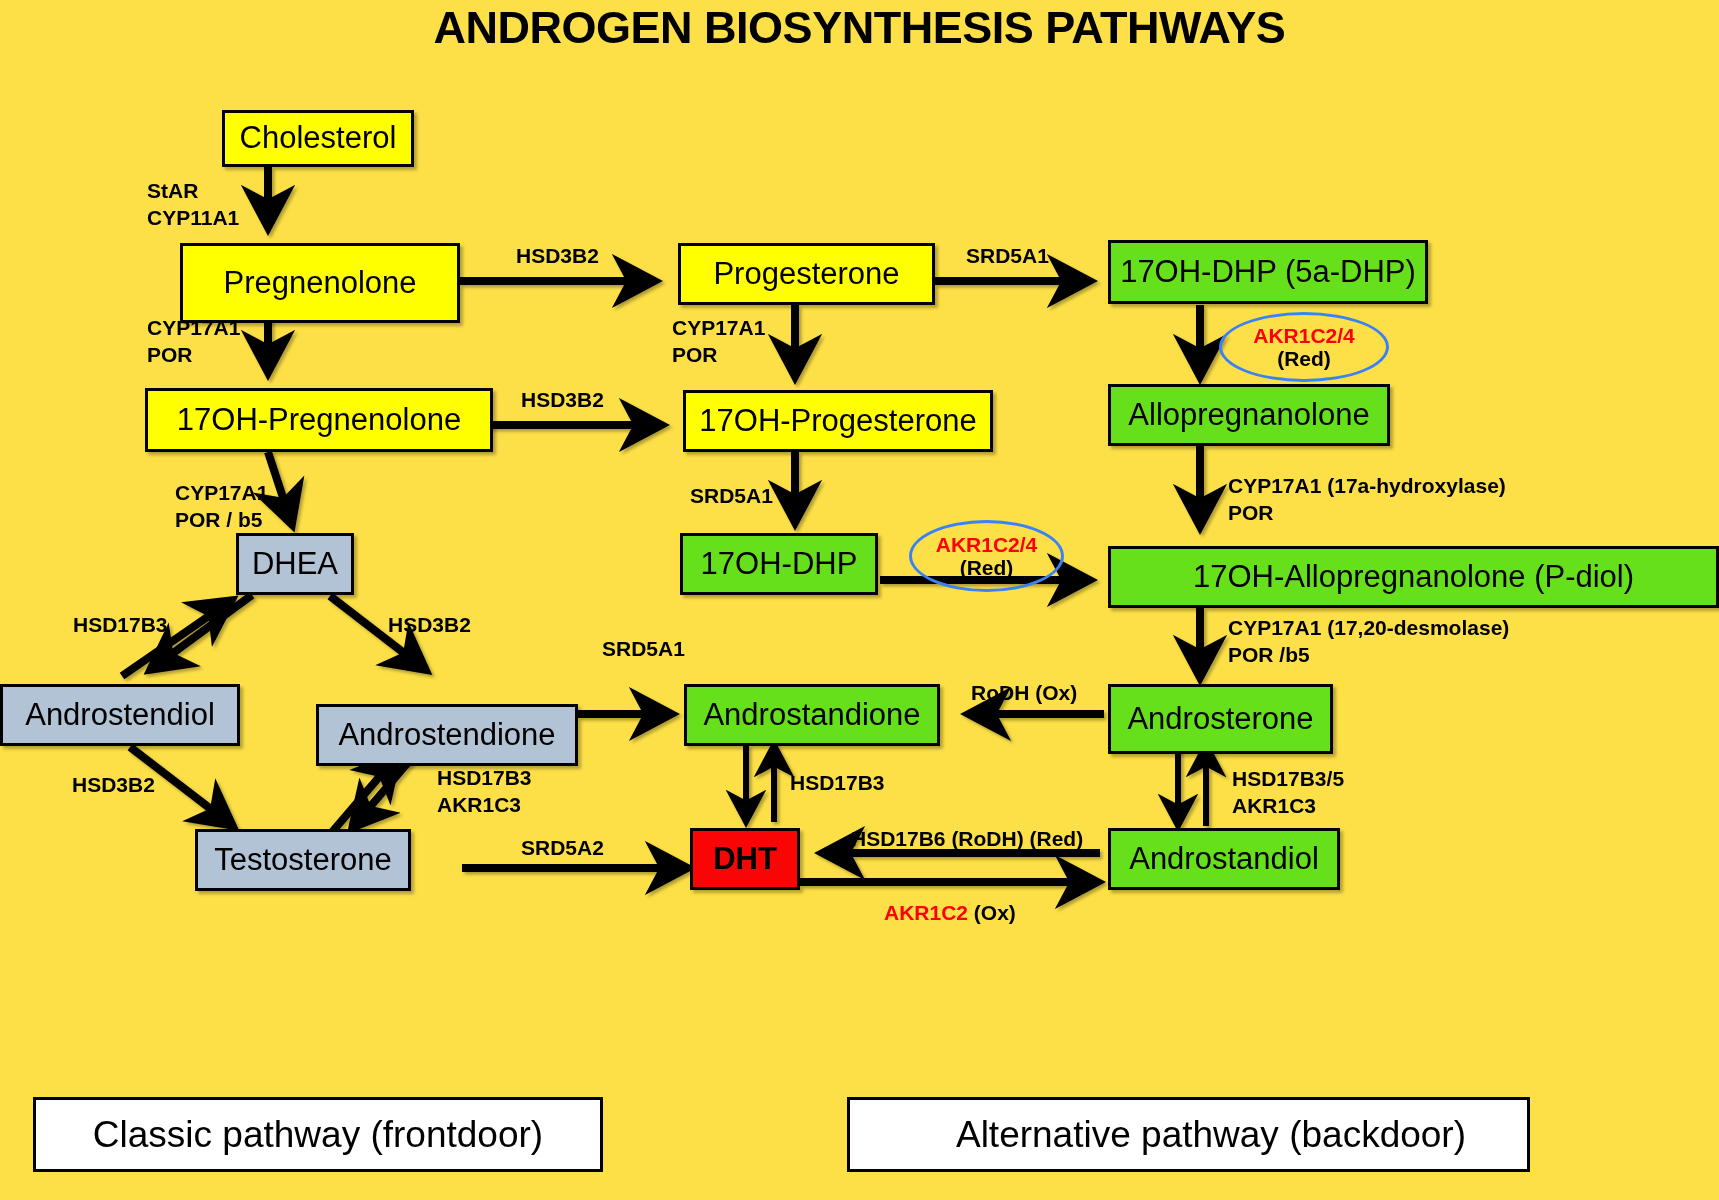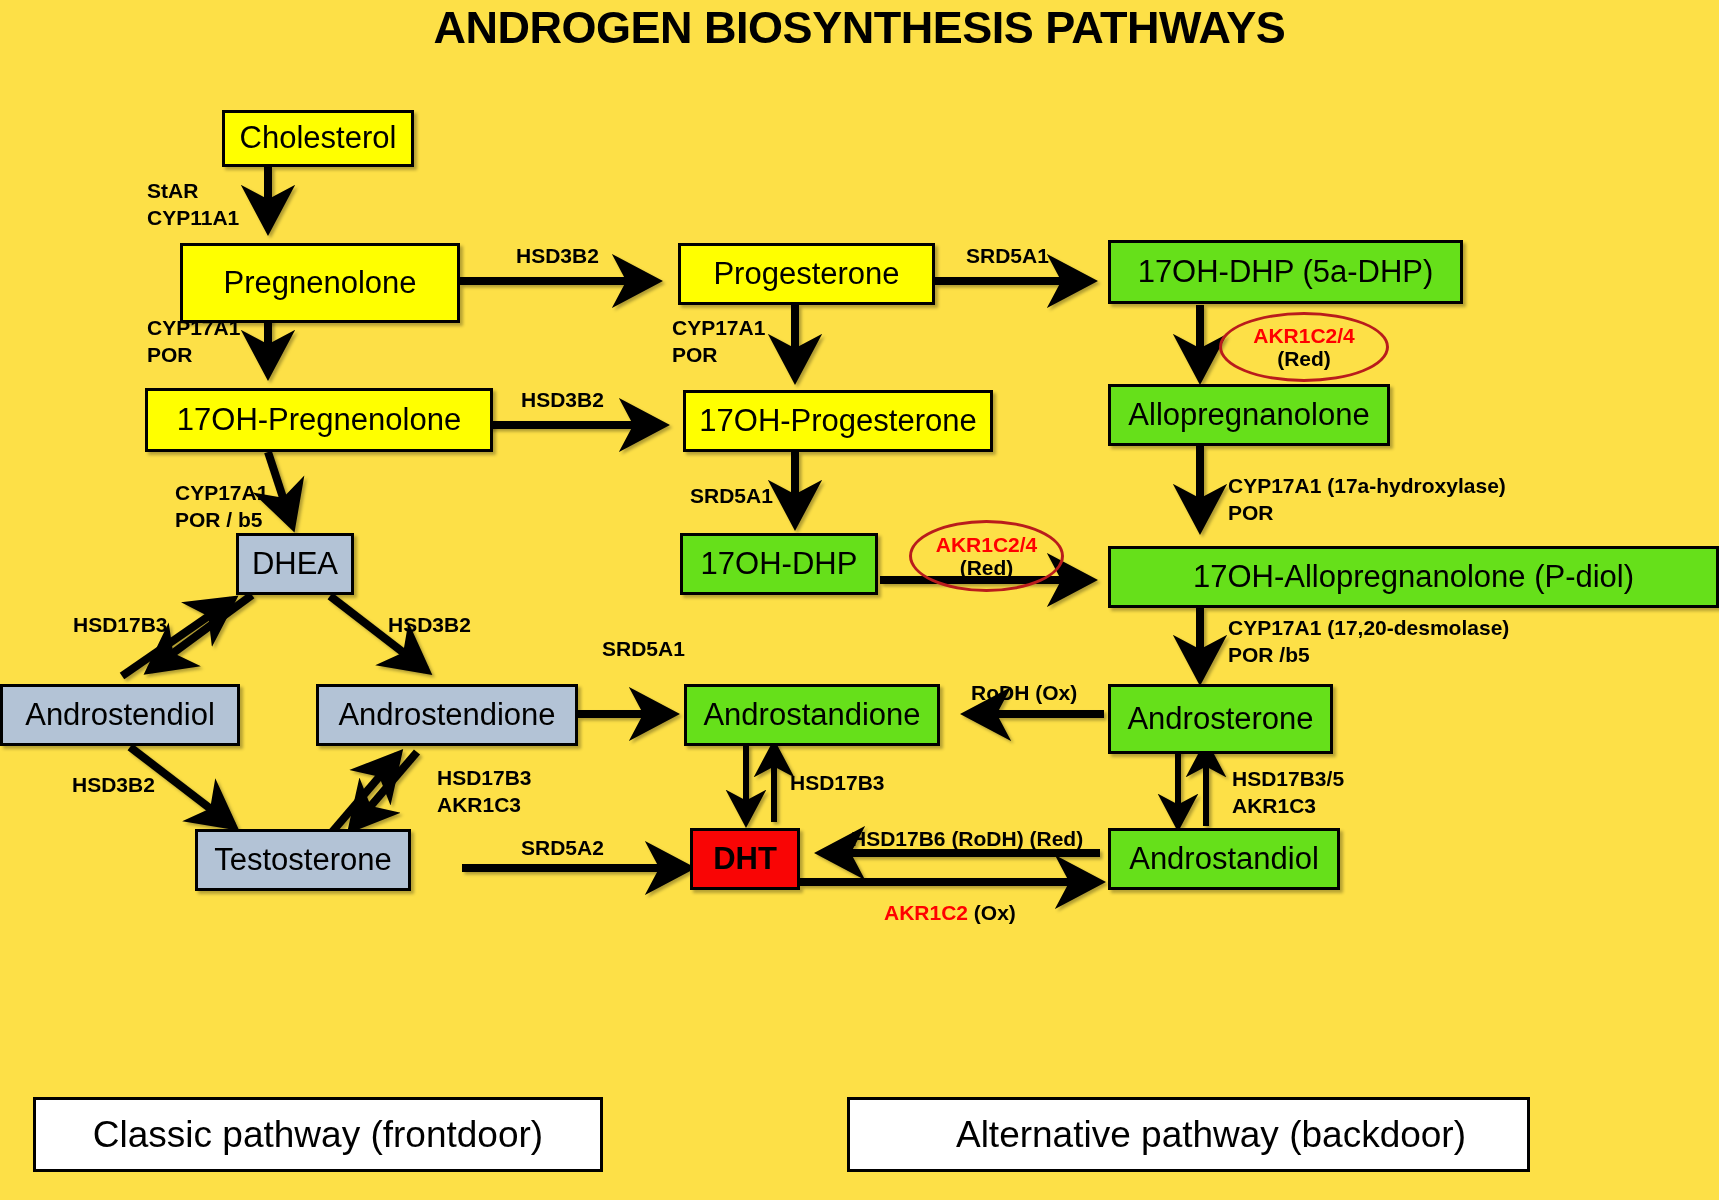--- a/index.html
+++ b/index.html
@@ -71,21 +71,21 @@
     line-height: 1.28;
     white-space: nowrap;
     font-family: "Liberation Sans", sans-serif;
     z-index: 6;
   }
   .enz.small { font-size: 21px; }
   .enz .red { color: #ff0000; }
   .ellipse {
     position: absolute;
     box-sizing: border-box;
-    border: 3px solid #b91c1c;
+    border: 3px solid #3b82f6;
     border-radius: 50%;
     background: transparent;
     display: flex;
     flex-direction: column;
     align-items: center;
     justify-content: center;
     z-index: 7;
   }
   .ellipse .l1 {
     font-size: 21px;
@@ -199,33 +199,33 @@
   </div>
 
   <div class="node gray" style="left:236px; top:533px; width:118px; height:62px;">
     <span>DHEA</span>
   </div>
 
   <div class="node gray" style="left:0px; top:684px; width:240px; height:62px;">
     <span>Androstendiol</span>
   </div>
 
-  <div class="node gray" style="left:316px; top:684px; width:262px; height:62px;">
+  <div class="node gray" style="left:316px; top:704px; width:262px; height:62px;">
     <span>Androstendione</span>
   </div>
 
   <div class="node gray" style="left:195px; top:829px; width:216px; height:62px;">
     <span>Testosterone</span>
   </div>
 
   <div class="node green" style="left:680px; top:533px; width:198px; height:62px;">
     <span>17OH-DHP</span>
   </div>
 
-  <div class="node green" style="left:1108px; top:240px; width:355px; height:64px;">
+  <div class="node green" style="left:1108px; top:240px; width:320px; height:64px;">
     <span>17OH-DHP (5a-DHP)</span>
   </div>
 
   <div class="node green" style="left:1108px; top:384px; width:282px; height:62px;">
     <span>Allopregnanolone</span>
   </div>
 
   <div class="node green" style="left:1108px; top:546px; width:611px; height:62px;">
     <span>17OH-Allopregnanolone (P-diol)</span>
   </div>

